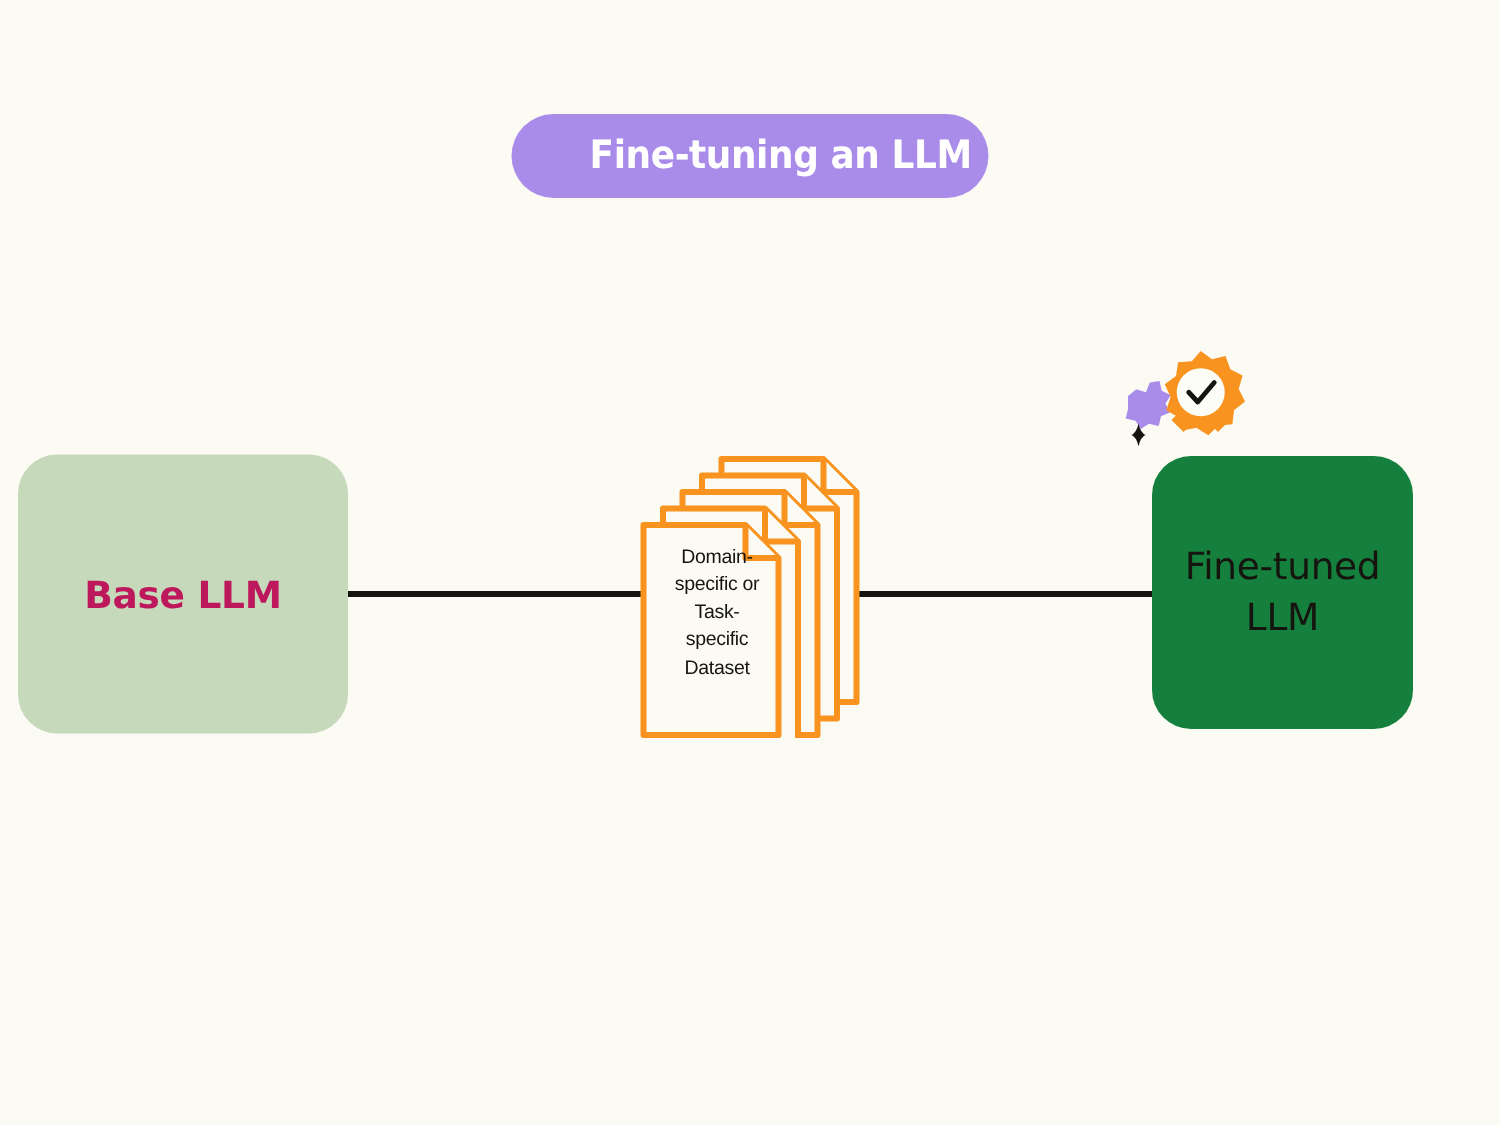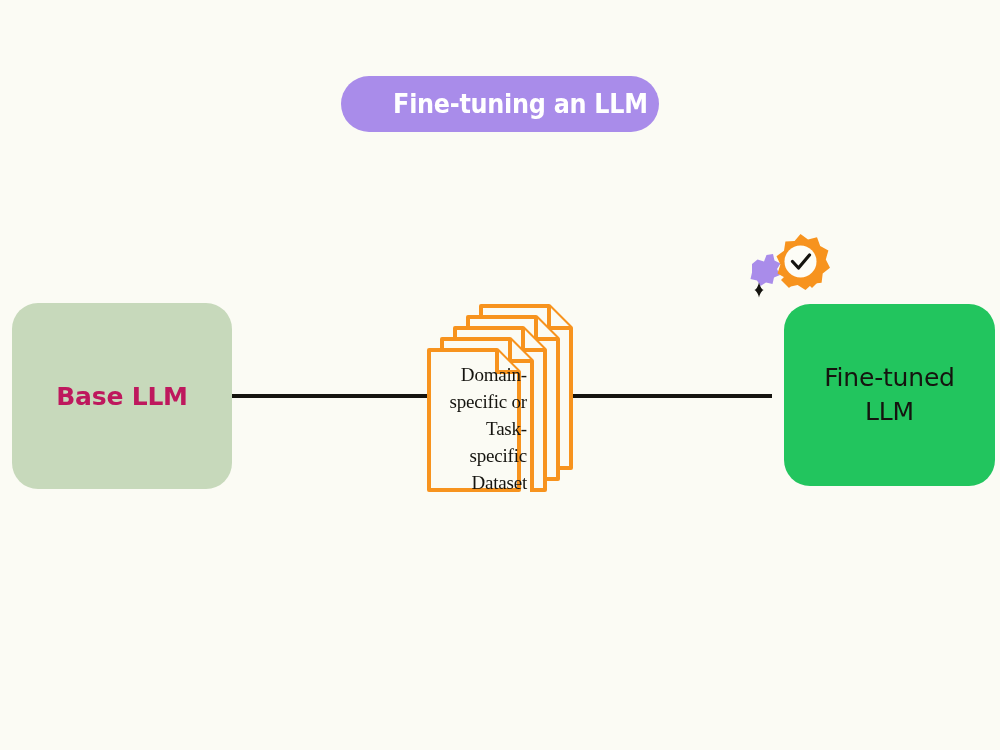--- a/index.html
+++ b/index.html
@@ -71,25 +71,25 @@
     border-radius: 26px;
   }
   #base-llm-box .node-label {
     font-family: "DejaVu Sans", sans-serif;
     font-size: 25px;
     font-weight: bold;
     color: #be185d;
     letter-spacing: -0.2px;
   }
   #fine-tuned-llm-box {
-    left: 784px;
+    left: 768px;
     top: 304px;
-    width: 211px;
+    width: 174px;
     height: 182px;
-    background: #22c55e;
+    background: #15803d;
     border-radius: 26px;
   }
   #fine-tuned-llm-box .node-label {
     font-family: "DejaVu Sans", sans-serif;
     font-size: 25px;
     color: #15140f;
     line-height: 1.35;
     letter-spacing: -0.2px;
     white-space: pre-line;
   }
@@ -101,23 +101,23 @@
     top: 300px;
     width: 160px;
     height: 192px;
   }
   #dataset-stack svg { display: block; }
   #dataset-label {
     position: absolute;
     left: 429px;
     top: 362px;
     width: 98px;
-    text-align: right;
-    font-family: Liberation Serif, serif;
-    font-size: 19px;
+    text-align: center;
+    font-family: Liberation Sans, sans-serif;
+    font-size: 13px;
     line-height: 1.42;
     color: #15140f;
     white-space: pre-line;
     letter-spacing: -0.2px;
   }
 
   
   #badge-cluster {
     position: absolute;
     left: 736px;

